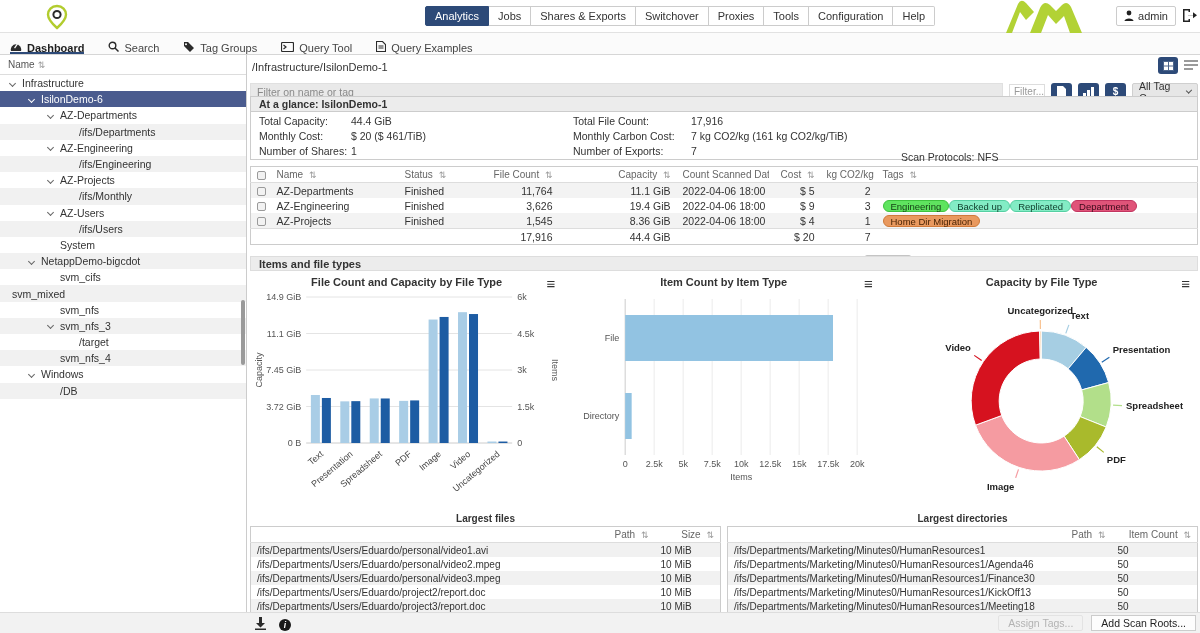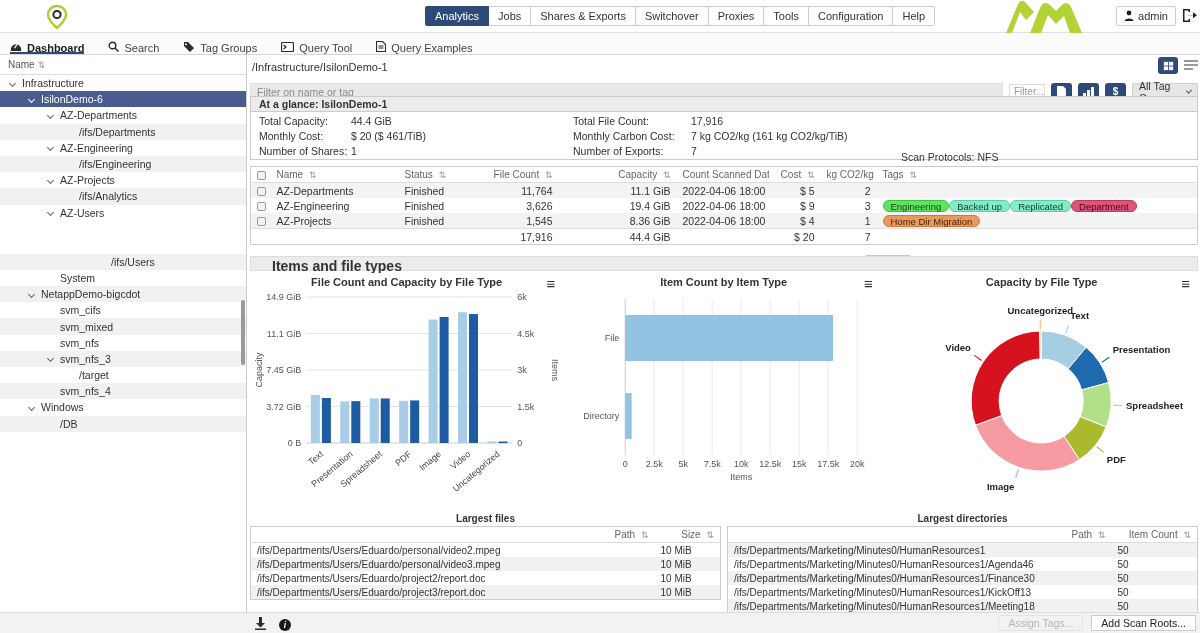--- a/index.html
+++ b/index.html
@@ -86,21 +86,21 @@
   table.shares .num { text-align:right; }
   th.sorted { color:#4a74a8; }
   .cb { display:inline-block; width:9px; height:9px; border:1px solid #9a9a9a; background:#f2f2f2;
     border-radius:2px; vertical-align:middle; }
   .pill { display:inline-block; padding:0 7px; height:12px; line-height:11px; border-radius:8px;
     font-size:9.5px; border:1px solid; }
   tr.totals td { border-top:1px solid #ddd; }
   .hscroll-thumb { position:absolute; left:615px; top:89px; width:46px; height:4px; background:#c4c4c4; border-radius:2px; }
 
   .section-bar { position:absolute; left:2px; top:201px; right:2px; height:15px; background:#ececec;
-    border:1px solid #ddd; font-weight:700; font-size:14px; padding:1px 21px; }
+    border:1px solid #ddd; font-weight:700; font-size:11px; padding:1px 8px; }
 
   .charts { position:absolute; left:2px; top:218px; right:2px; height:238px; display:flex; gap:4px; }
   .chart-panel { flex:1; position:relative; background:#fff; }
   .burger { position:absolute; top:4px; right:8px; font-size:15px; font-weight:700; color:#333; line-height:14px; }
 
   .bottom-tables { position:absolute; left:2px; top:458px; right:2px; height:99px; display:flex; gap:6px; }
   .bt { flex:1; overflow:hidden; position:relative; }
   .bt-title { text-align:center; font-weight:700; font-size:10px; height:13px; }
   table.paths { width:100%; border-collapse:collapse; table-layout:fixed; border:1px solid #ccc; }
   table.paths th { font-size:10px; font-weight:400; color:#666; text-align:right; padding:2px 6px;
@@ -234,43 +234,43 @@
       <div class="tree-row alt" style="padding-left: 67px;">
         <span style="width: 12px; flex: 0 0 12px;"></span>
         <span>/ifs/Engineering</span>
       </div>
       <div class="tree-row" style="padding-left: 48px;">
         <span class="chev"></span>
         <span>AZ-Projects</span>
       </div>
       <div class="tree-row alt" style="padding-left: 67px;">
         <span style="width: 12px; flex: 0 0 12px;"></span>
-        <span>/ifs/Analytics</span>
+        <span>/ifs/Monthly</span>
       </div>
       <div class="tree-row" style="padding-left: 48px;">
         <span class="chev"></span>
         <span>AZ-Users</span>
       </div>
-      <div class="tree-row alt" style="padding-left: 99px; margin-top: 33px;">
+      <div class="tree-row alt" style="padding-left: 67px;">
         <span style="width: 12px; flex: 0 0 12px;"></span>
         <span>/ifs/Users</span>
       </div>
       <div class="tree-row" style="padding-left: 48px;">
         <span style="width: 12px; flex: 0 0 12px;"></span>
         <span>System</span>
       </div>
       <div class="tree-row alt" style="padding-left: 29px;">
         <span class="chev"></span>
         <span>NetappDemo-bigcdot</span>
       </div>
       <div class="tree-row" style="padding-left: 48px;">
         <span style="width: 12px; flex: 0 0 12px;"></span>
         <span>svm_cifs</span>
       </div>
-      <div class="tree-row alt" style="padding-left: 48px;">
+      <div class="tree-row alt" style="">
         <span style="width: 12px; flex: 0 0 12px;"></span>
         <span>svm_mixed</span>
       </div>
       <div class="tree-row" style="padding-left: 48px;">
         <span style="width: 12px; flex: 0 0 12px;"></span>
         <span>svm_nfs</span>
       </div>
       <div class="tree-row alt" style="padding-left: 48px;">
         <span class="chev"></span>
         <span>svm_nfs_3</span>
@@ -535,20 +535,24 @@
             <col>
             <col style="width: 66px;">
           </colgroup>
           <thead>
             <tr>
               <th>Path <span class="sort-glyph">⇅</span></th>
               <th>Size <span class="sort-glyph">⇅</span></th>
             </tr>
           </thead>
           <tbody>
+            <tr class="alt">
+              <td>/ifs/Departments/Users/Eduardo/personal/video1.avi</td>
+              <td>10 MiB</td>
+            </tr>
             <tr>
               <td>/ifs/Departments/Users/Eduardo/personal/video2.mpeg</td>
               <td>10 MiB</td>
             </tr>
             <tr class="alt">
               <td>/ifs/Departments/Users/Eduardo/personal/video3.mpeg</td>
               <td>10 MiB</td>
             </tr>
             <tr>
               <td>/ifs/Departments/Users/Eduardo/project2/report.doc</td>

